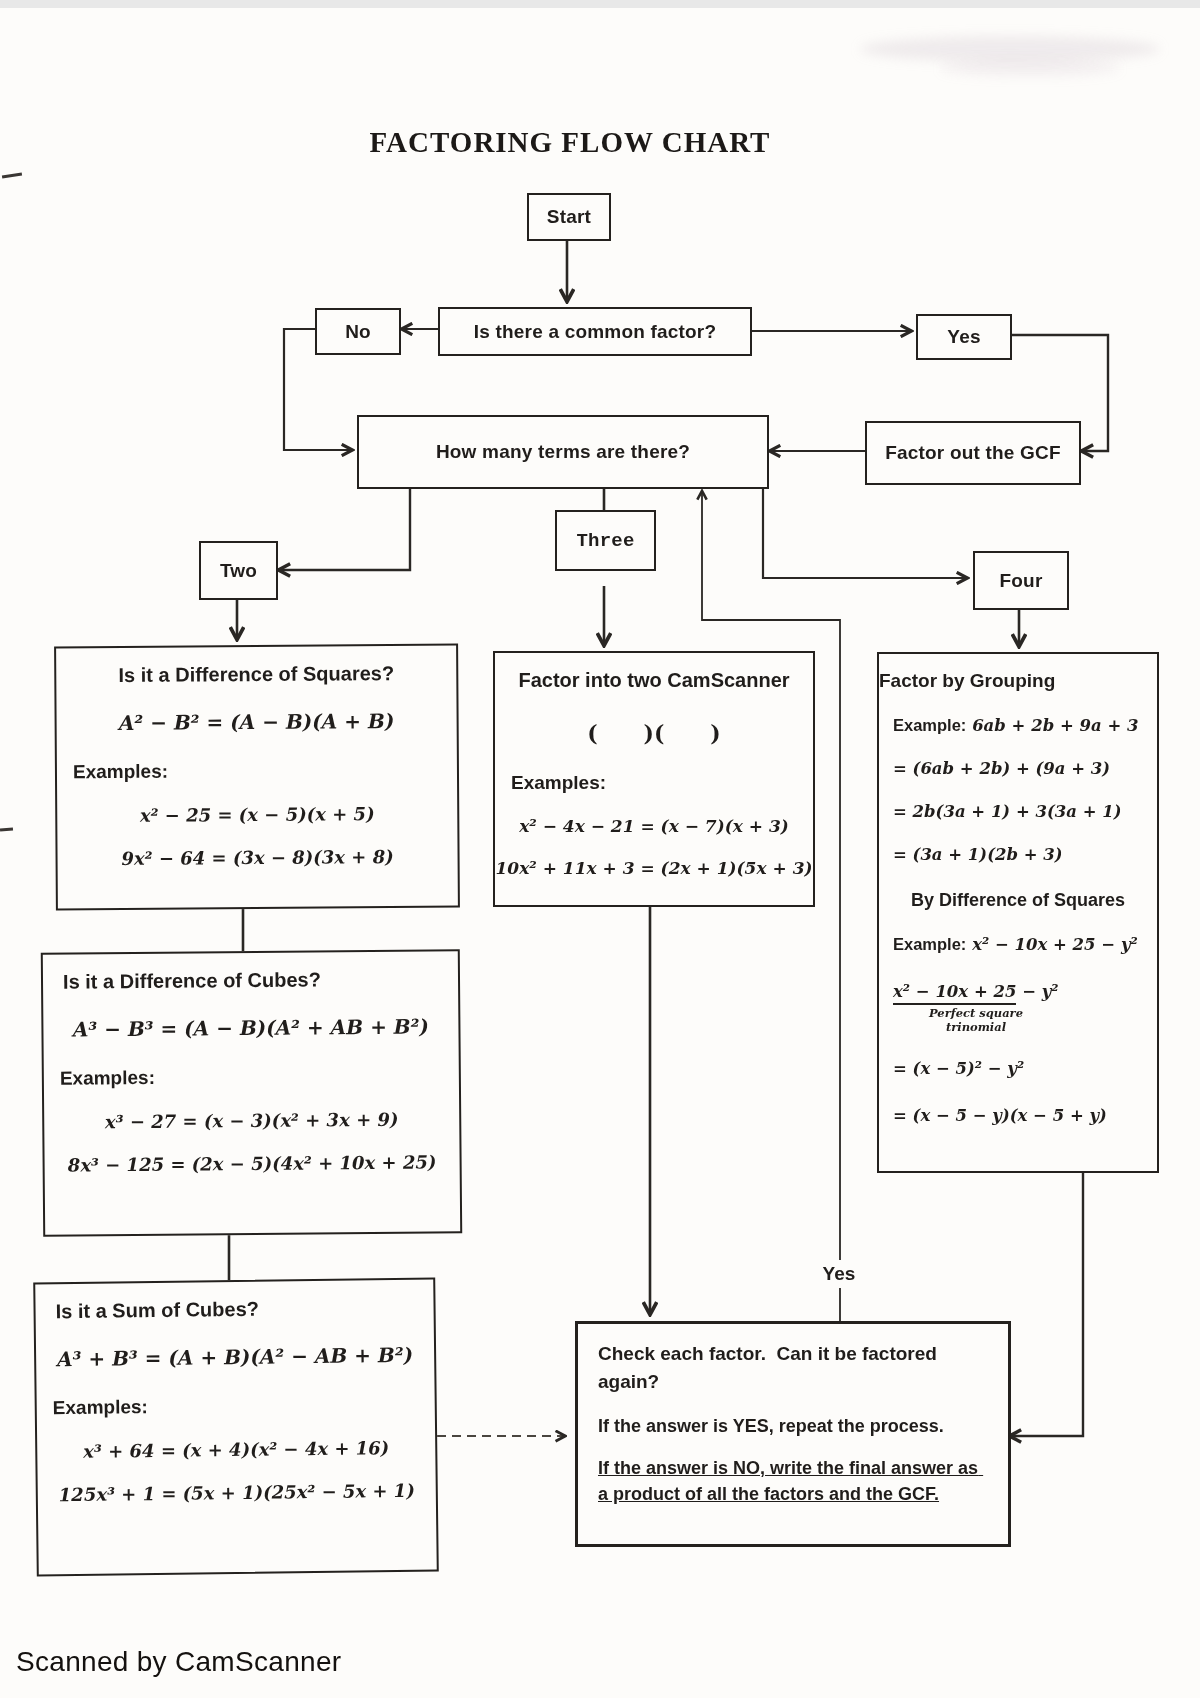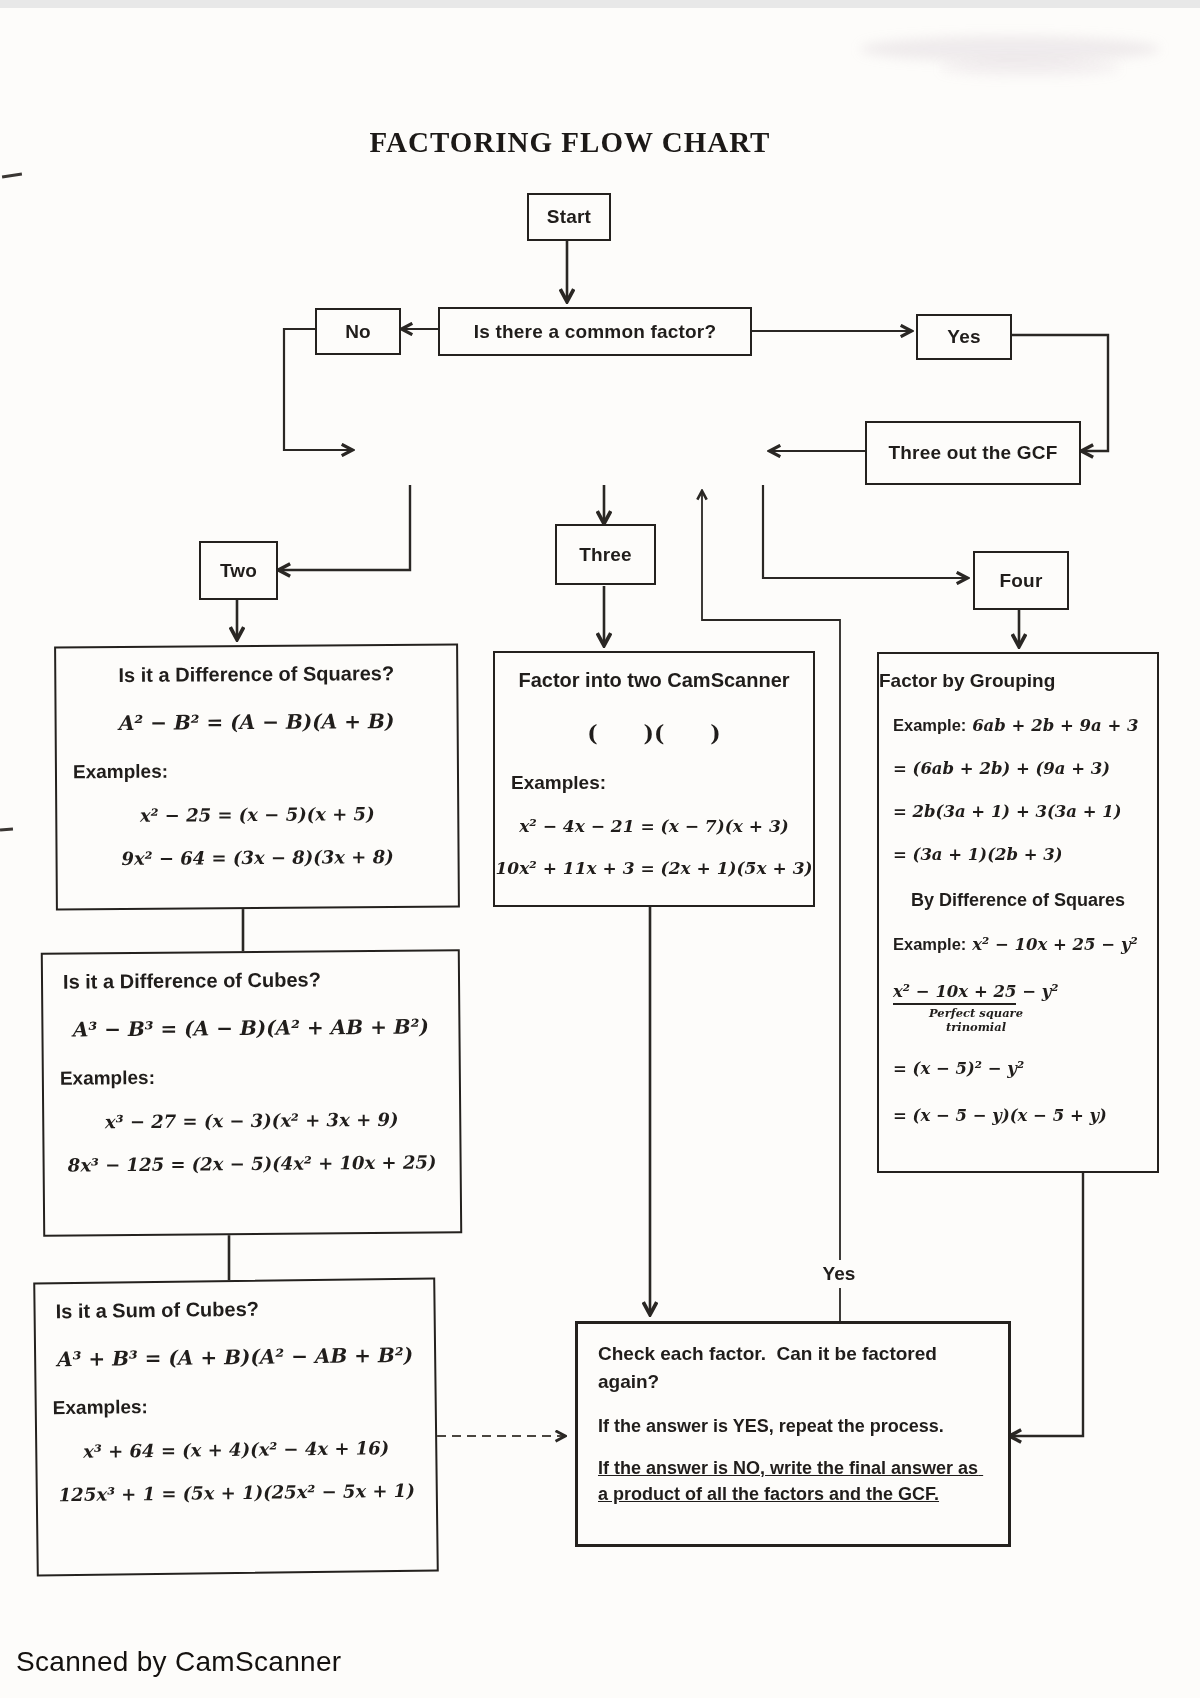--- a/index.html
+++ b/index.html
@@ -100,30 +100,33 @@
   </div>
 
   <div class="node" style="left:315px;top:300px;width:82px;height:43px;">
     <span>No</span>
   </div>
 
   <div class="node" style="left:916px;top:306px;width:92px;height:42px;">
     <span>Yes</span>
   </div>
 
+  <div class="node" style="left:357px;top:407px;width:408px;height:70px;">
+    <span>How many terms are there?</span>
+  </div>
 
   <div class="node" style="left:865px;top:413px;width:212px;height:60px;">
-    <span>Three out the GCF</span>
+    <span>Factor out the GCF</span>
   </div>
 
   <div class="node" style="left:199px;top:533px;width:75px;height:55px;">
     <span>Two</span>
   </div>
 
-  <div class="node" style="left:555px;top:516px;width:97px;height:57px;">
+  <div class="node" style="left:555px;top:502px;width:97px;height:57px;font-family:Liberation Mono, monospace;">
     <span>Three</span>
   </div>
 
   <div class="node" style="left:973px;top:543px;width:92px;height:55px;">
     <span>Four</span>
   </div>
 
   <div class="bigbox" style="left:55px;top:637px;width:400px;height:260px;transform:rotate(-0.4deg);">
     <div class="bb-heading">Is it a Difference of Squares?</div>
     <div class="bb-formula math">A² − B² = (A − B)(A + B)</div>

